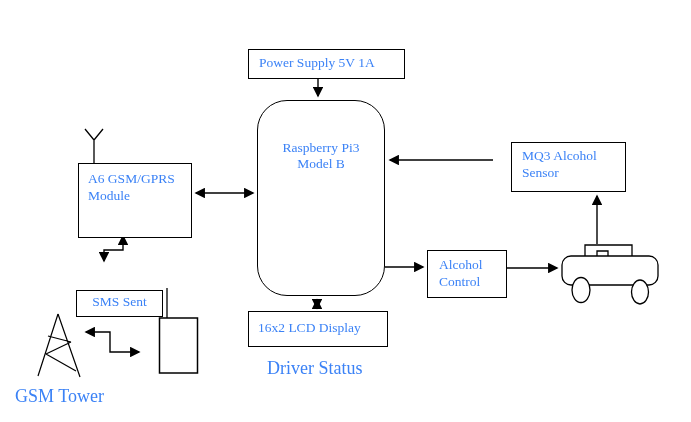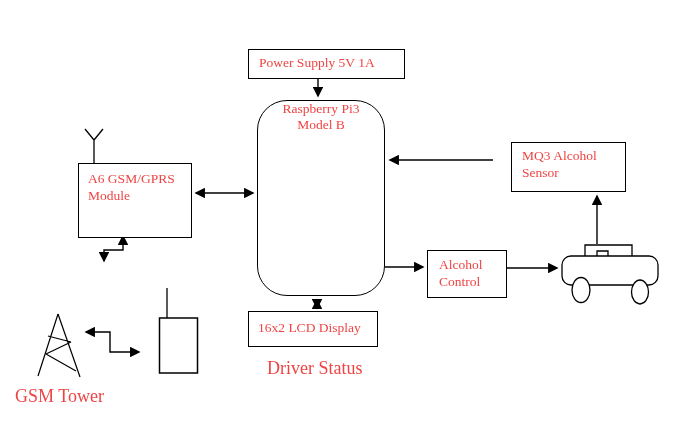--- a/index.html
+++ b/index.html
@@ -1,33 +1,33 @@
 <!DOCTYPE html>
 <html><head>
 <meta charset="utf-8">
 <style>
   html,body{margin:0;padding:0;background:#fff;}
   .canvas{
     position:relative;width:691px;height:422px;background:#ffffff;
-    font-family:"Liberation Serif", serif;color:#ef4444;overflow:hidden;
+    font-family:"Liberation Serif", serif;color:#3b82f6;overflow:hidden;
   }
   .wires{position:absolute;left:0;top:0;width:691px;height:422px;}
   .node{
     position:absolute;box-sizing:border-box;border:1.5px solid #000;background:#fff;
     font-size:13.5px;line-height:16px;white-space:pre-line;
   }
   .node.rounded{border-radius:30px;}
   .caption{position:absolute;font-size:18px;white-space:nowrap;}
   #power-supply{left:248px;top:49px;width:157px;height:30px;padding:5px 0 0 10px;}
-  #raspberry-pi{left:257px;top:100px;width:128px;height:196px;text-align:center;}
+  #raspberry-pi{left:257px;top:100px;width:128px;height:196px;text-align:center;padding-top:39px;}
   #gsm-module{left:78px;top:163px;width:114px;height:75px;padding:6px 0 0 9px;line-height:17px;}
   #mq3-sensor{left:493px;top:142px;width:115px;height:50px;padding:4px 0 0 10px;line-height:17px;margin-left:18px;}
   #ignition-control{left:427px;top:250px;width:80px;height:48px;padding:5px 0 0 11px;line-height:17px;}
   #sms-sent{left:76px;top:290px;width:87px;height:27px;text-align:center;padding-top:3px;}
-  #lcd-display{left:248px;top:311px;width:130px;height:36px;padding:8px 0 0 9px;}
+  #lcd-display{left:248px;top:311px;width:140px;height:36px;padding:8px 0 0 9px;}
   #driver-status{left:267px;top:358px;}
   #gsm-tower-label{left:15px;top:386px;}
 </style>
 </head>
 <body>
 
 <div class="canvas">
 
   <svg class="wires" viewBox="0 0 691 422" xmlns="http://www.w3.org/2000/svg">
     <defs>
@@ -74,20 +74,21 @@
 
   <div class="node" id="gsm-module">A6 GSM/GPRS
 Module</div>
 
   <div class="node" id="mq3-sensor">MQ3 Alcohol
 Sensor</div>
 
   <div class="node" id="ignition-control">Alcohol
 Control</div>
 
+  <div class="node" id="sms-sent">SMS Sent</div>
 
   <div class="node" id="lcd-display">16x2 LCD Display</div>
 
   <div class="caption" id="driver-status">Driver Status</div>
 
   <div class="caption" id="gsm-tower-label">GSM Tower</div>
 
 </div>
 
 </body></html>

